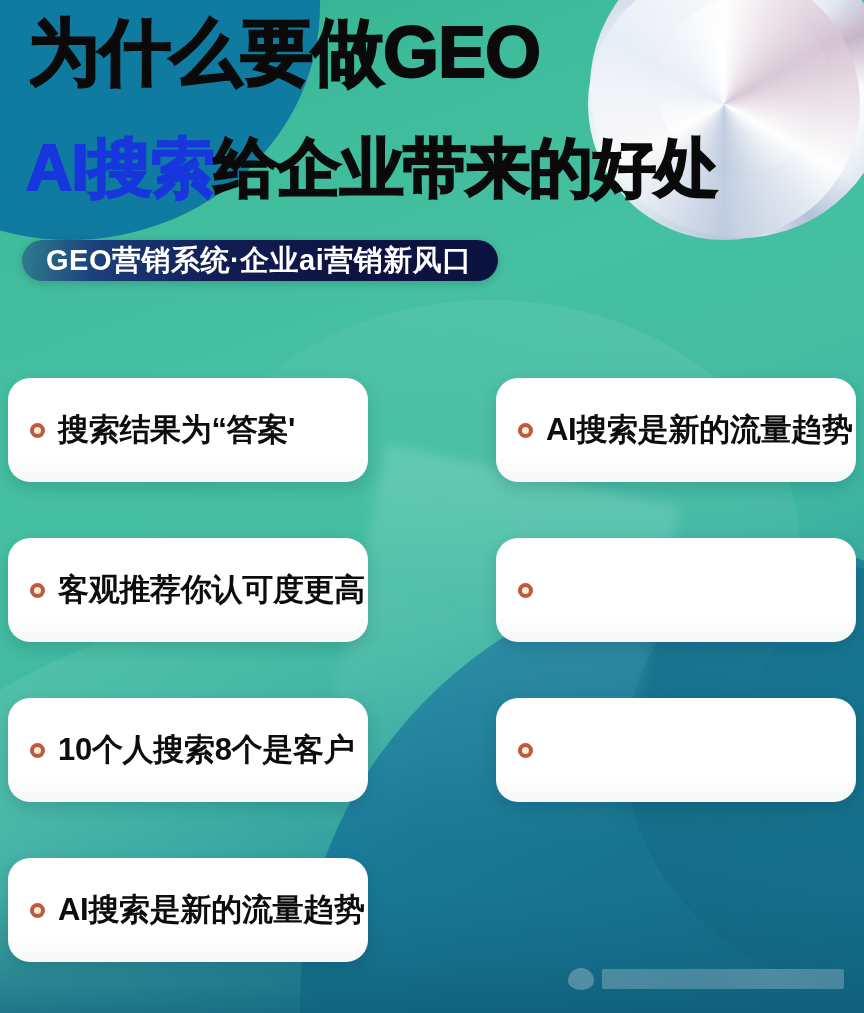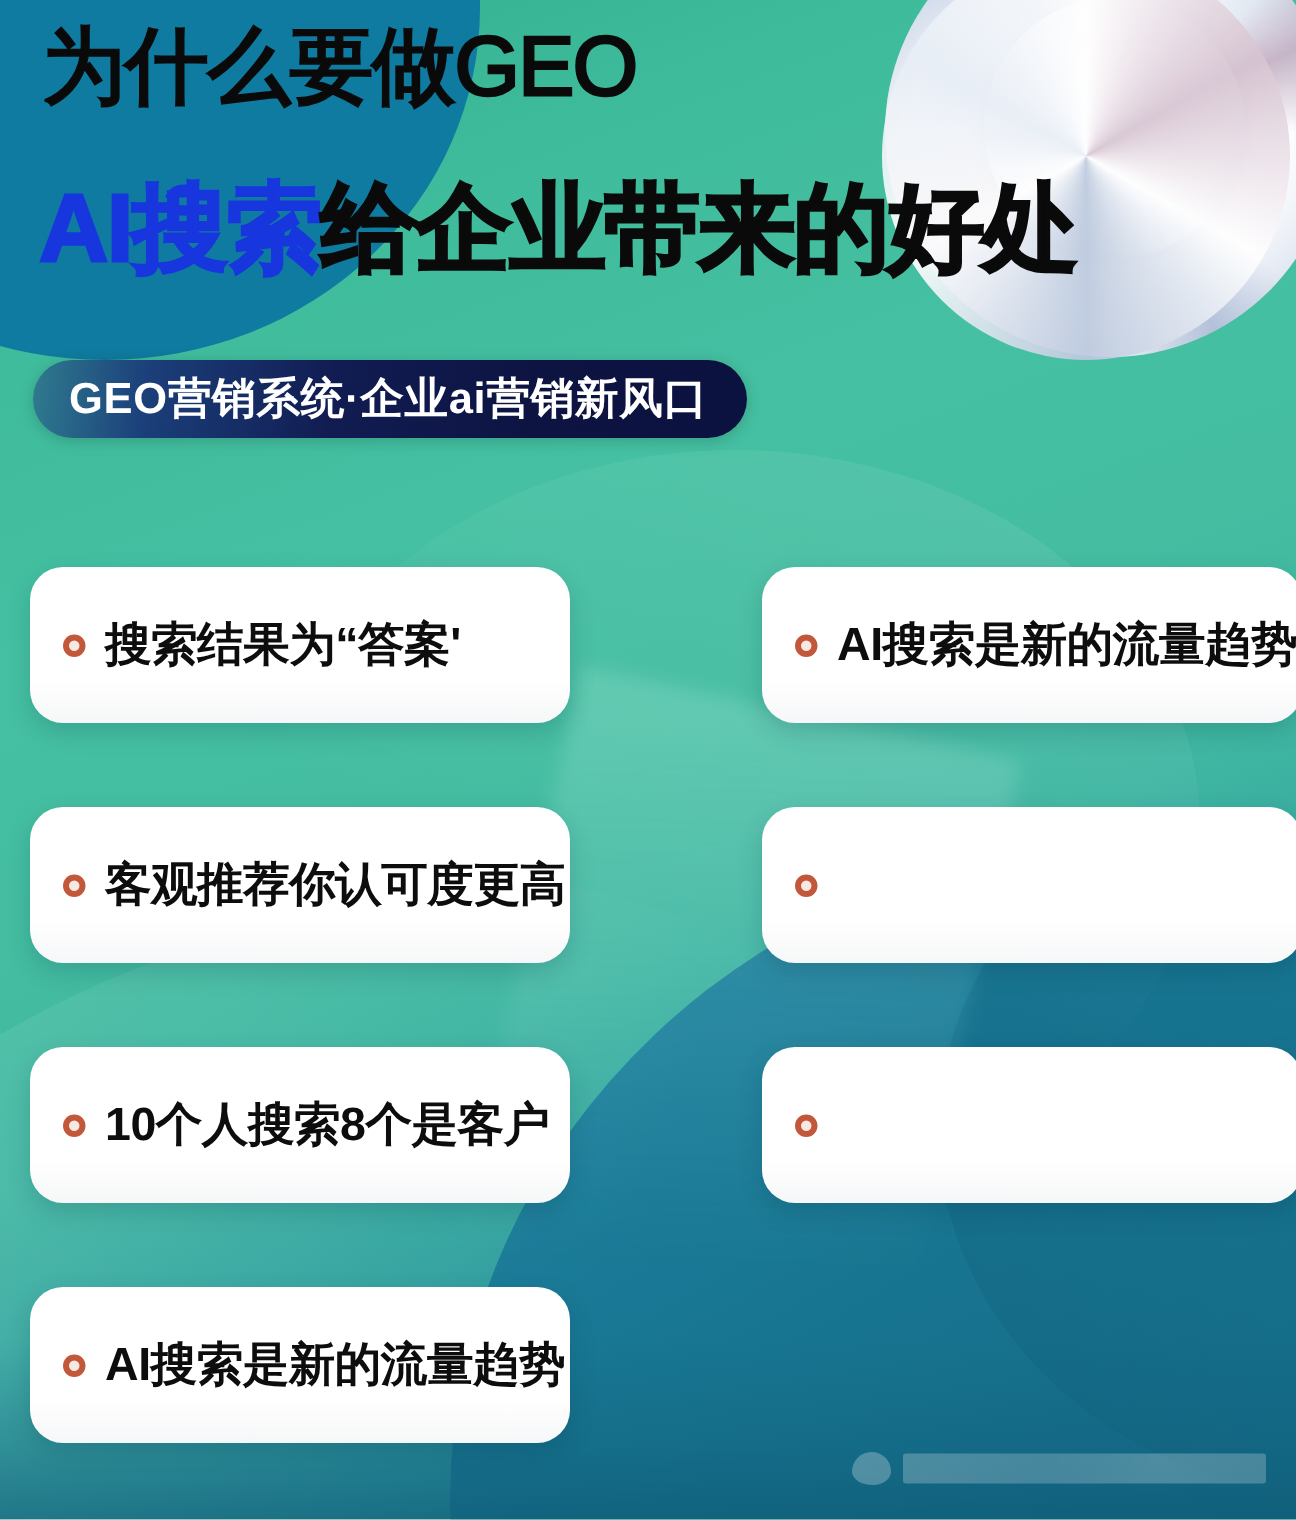--- a/index.html
+++ b/index.html
@@ -163,50 +163,50 @@
   .header {
     position: absolute;
     left: 0;
     top: 0;
     width: 864px;
   }
   .title-line1 {
     position: absolute;
     left: 28px;
     top: 16px;
-    font-size: 56px;
+    font-size: 72px;
     line-height: 1.0;
-    font-weight: 400;
+    font-weight: 700;
     color: #0a0a0a;
     letter-spacing: -1px;
     white-space: nowrap;
     -webkit-text-stroke: 2px #0a0a0a;
   }
   .title-line2 {
     position: absolute;
     left: 26px;
-    top: 120px;
+    top: 136px;
     font-size: 64px;
     line-height: 1.0;
     font-weight: 900;
     color: #0a0a0a;
     letter-spacing: -1px;
     white-space: nowrap;
     -webkit-text-stroke: 2px #0a0a0a;
   }
   .title-line2 .hl {
     color: #1836dd;
     -webkit-text-stroke: 2px #1836dd;
   }
 
   .badge {
     position: absolute;
     left: 22px;
     top: 240px;
-    height: 52px;
+    height: 41px;
     padding: 0 26px 0 24px;
     display: inline-flex;
     align-items: center;
     border-radius: 26px;
     background: linear-gradient(95deg, #2f7b8f 0%, #1b3f7a 16%, #111c52 42%, #0d1442 70%, #0c1240 100%);
     color: #ffffff;
     font-size: 29px;
     font-weight: 800;
     letter-spacing: 0.5px;
     white-space: nowrap;
@@ -216,21 +216,21 @@
   
   .cards {
     position: absolute;
     left: 0;
     top: 378px;
     width: 864px;
     display: grid;
     grid-template-columns: 360px 360px;
     column-gap: 128px;
     row-gap: 56px;
-    padding-left: 20px;
+    padding-left: 8px;
     box-sizing: border-box;
   }
   .card {
     height: 104px;
     border-radius: 22px;
     background: linear-gradient(180deg, #ffffff 0%, #ffffff 72%, #f6f7f8 100%);
     box-shadow: 0 6px 16px rgba(0, 50, 60, 0.18);
     display: flex;
     align-items: center;
     padding: 0 14px 0 22px;

